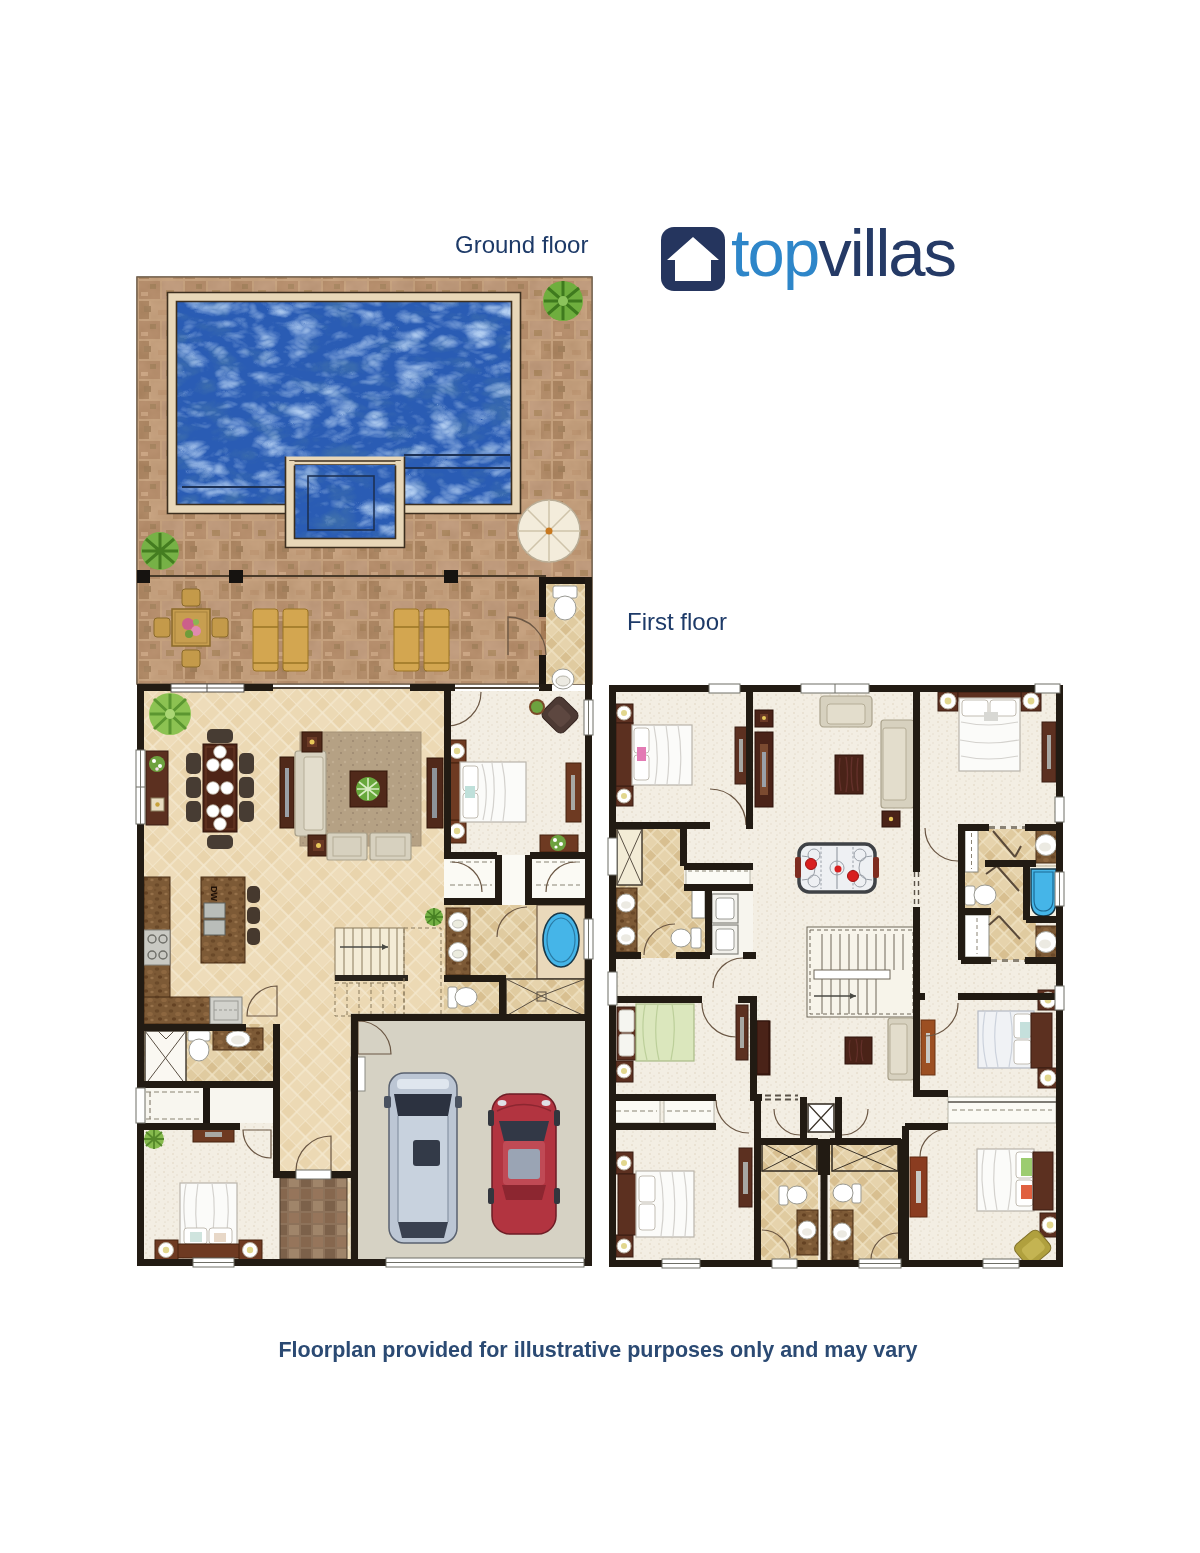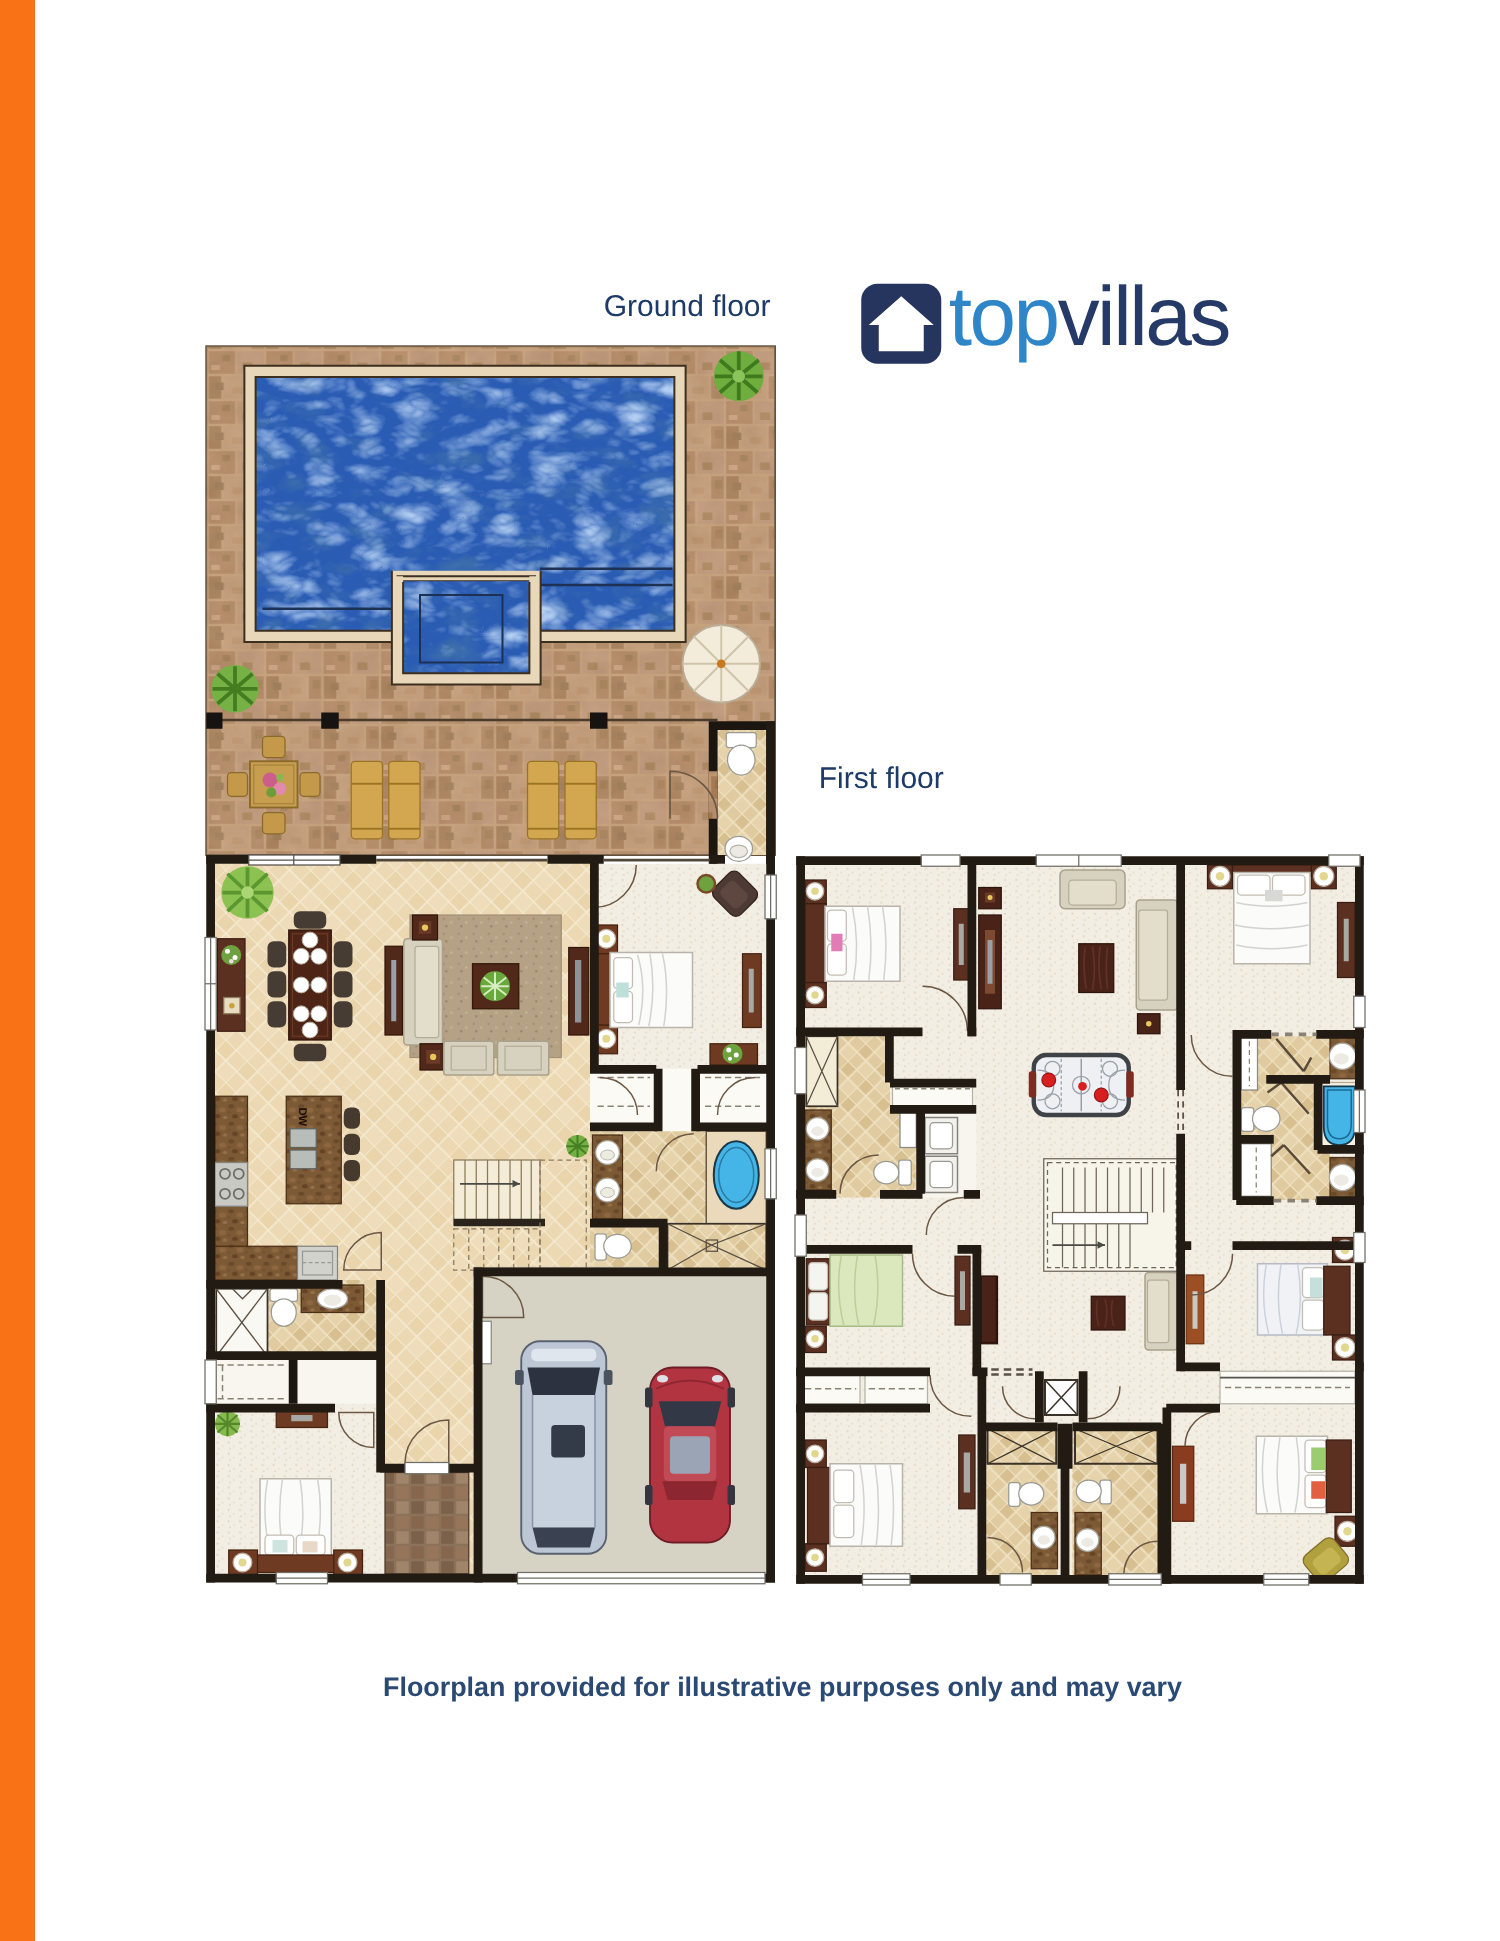--- a/index.html
+++ b/index.html
@@ -1,16 +1,16 @@
 <!DOCTYPE html>
 <html><head>
 <meta charset="utf-8">
 <style>
 html,body{margin:0;padding:0;background:#ffffff;}
-#page{position:relative;width:1172px;height:1553px;background:#f97316;font-family:"Liberation Sans",sans-serif;padding-left:28px;}
+#page{position:relative;width:1172px;height:1553px;background:#f97316;font-family:"Liberation Sans",sans-serif;}
 </style>
 </head>
 <body>
 <div id="page">
 <svg width="1200" height="1553" viewBox="0 0 1200 1553">
 <defs>
 
 <pattern id="paver" width="46" height="40" patternUnits="userSpaceOnUse">
   <rect width="46" height="40" fill="#bd9670"></rect>
   <rect x="1" y="1" width="21" height="18" fill="#a87c58"></rect>

